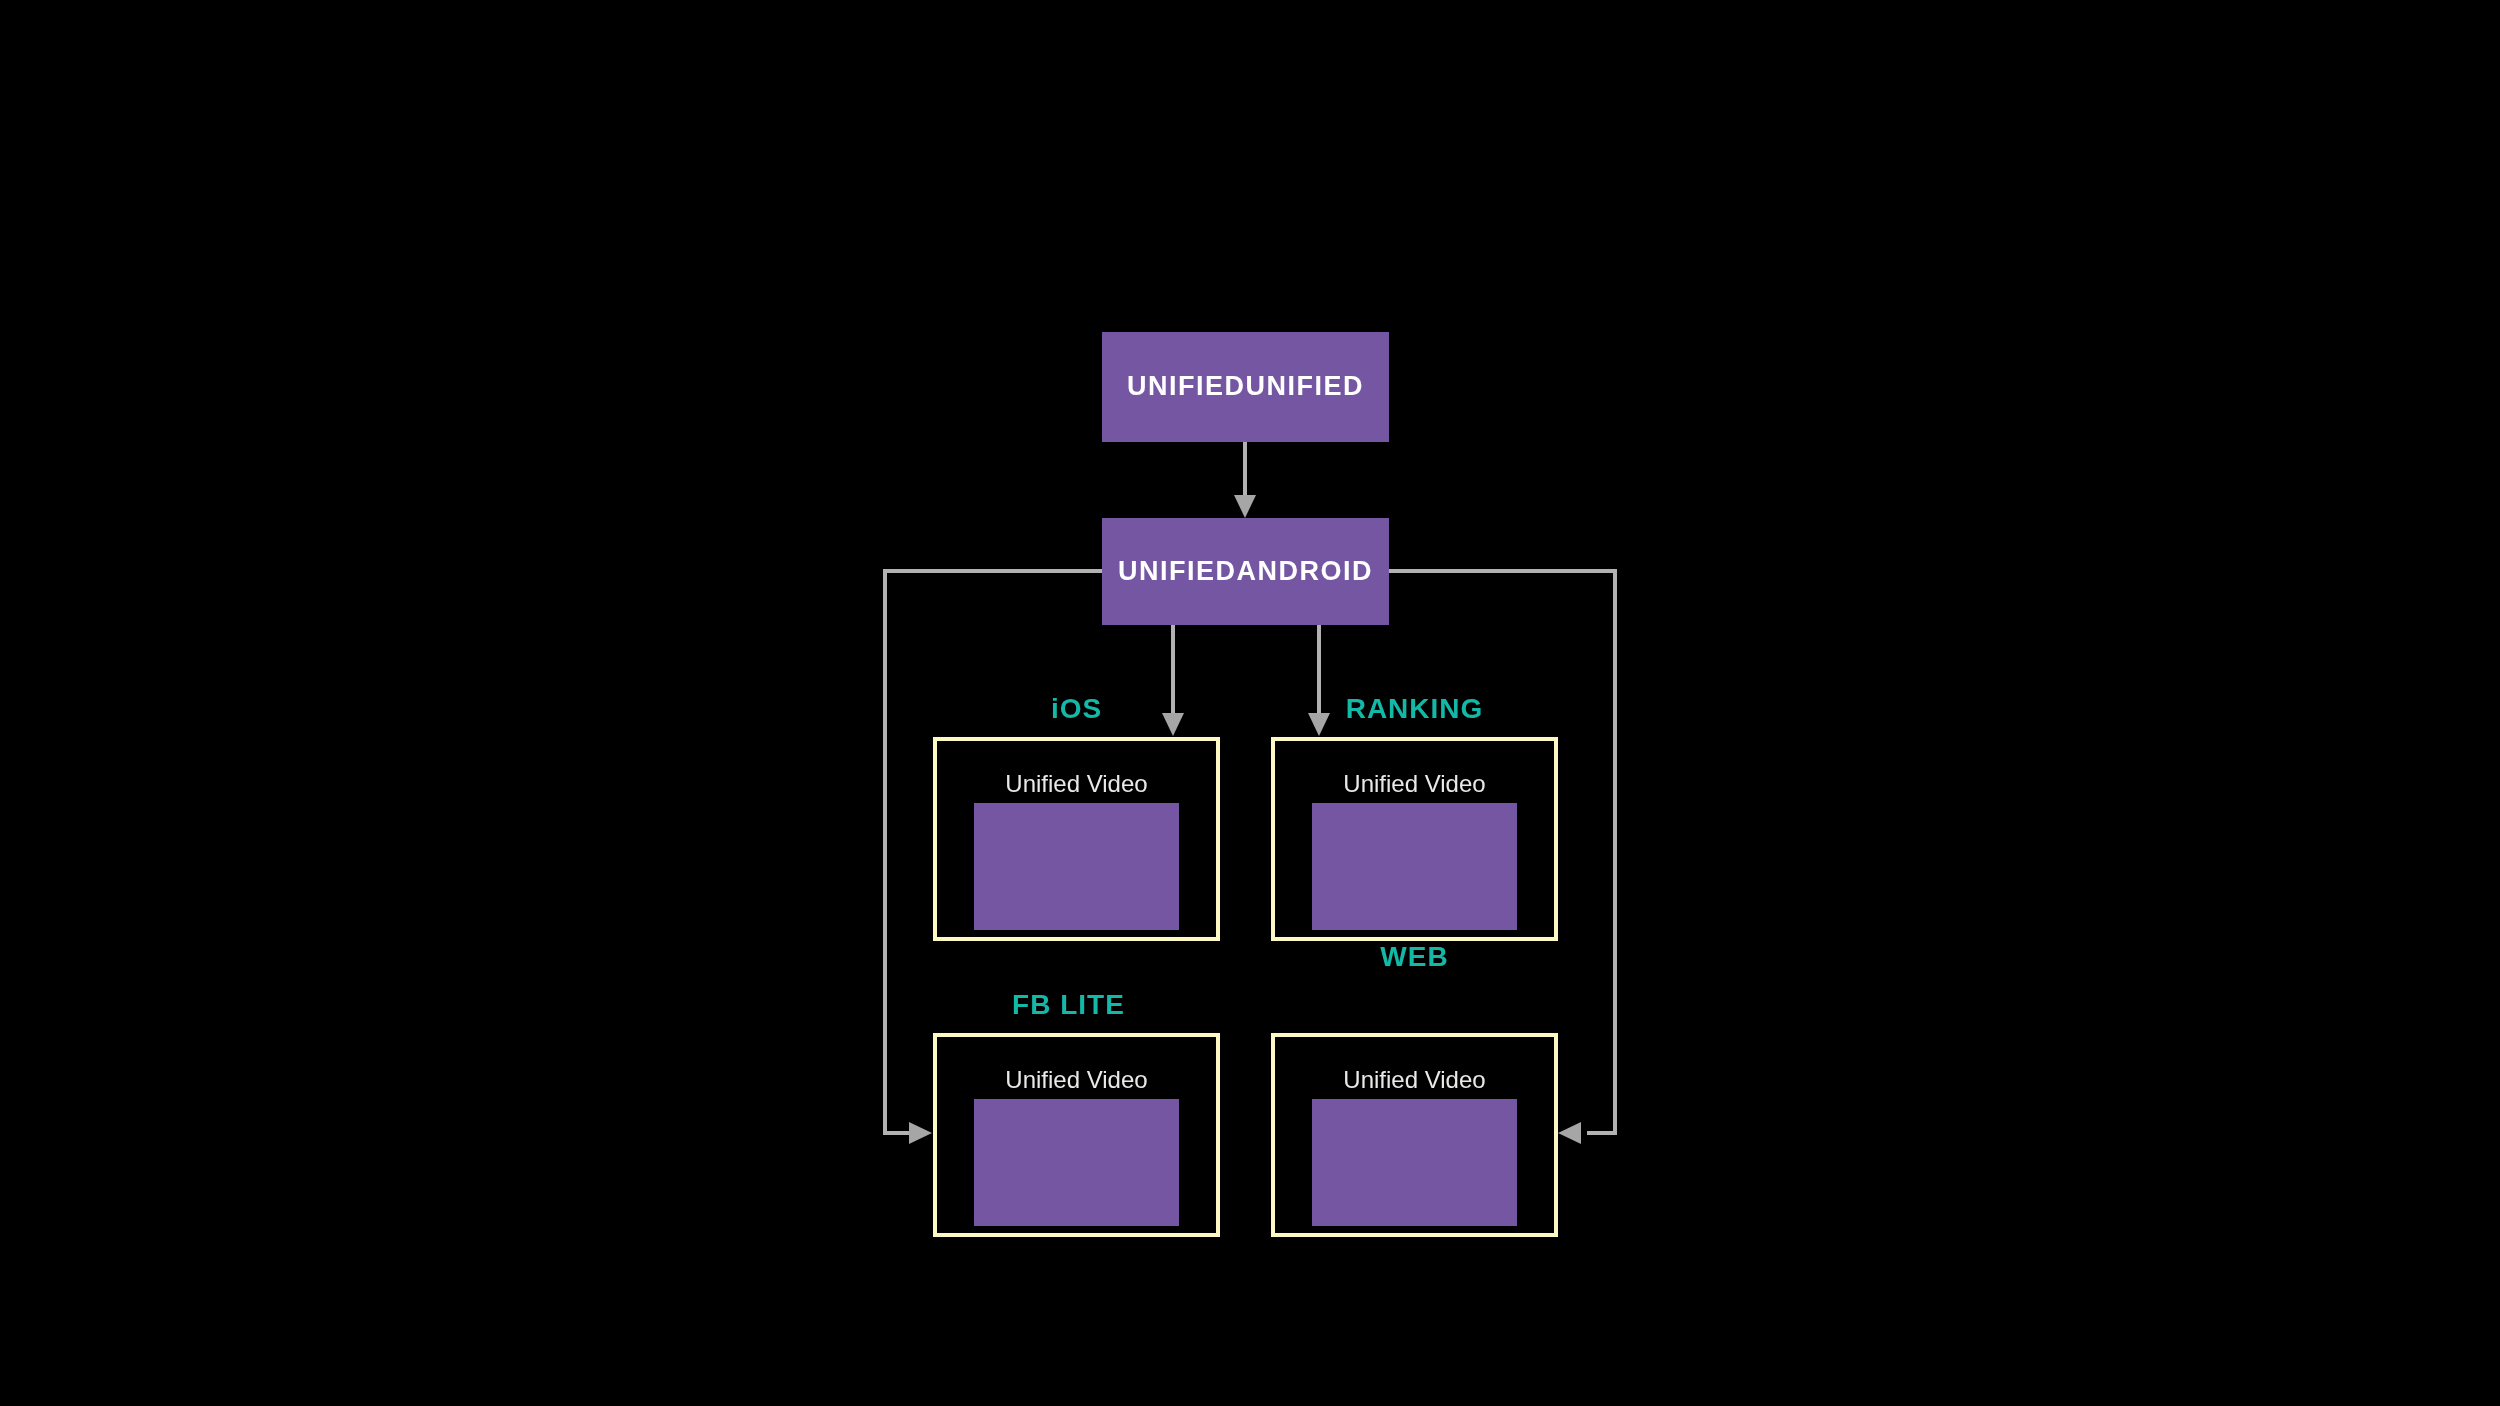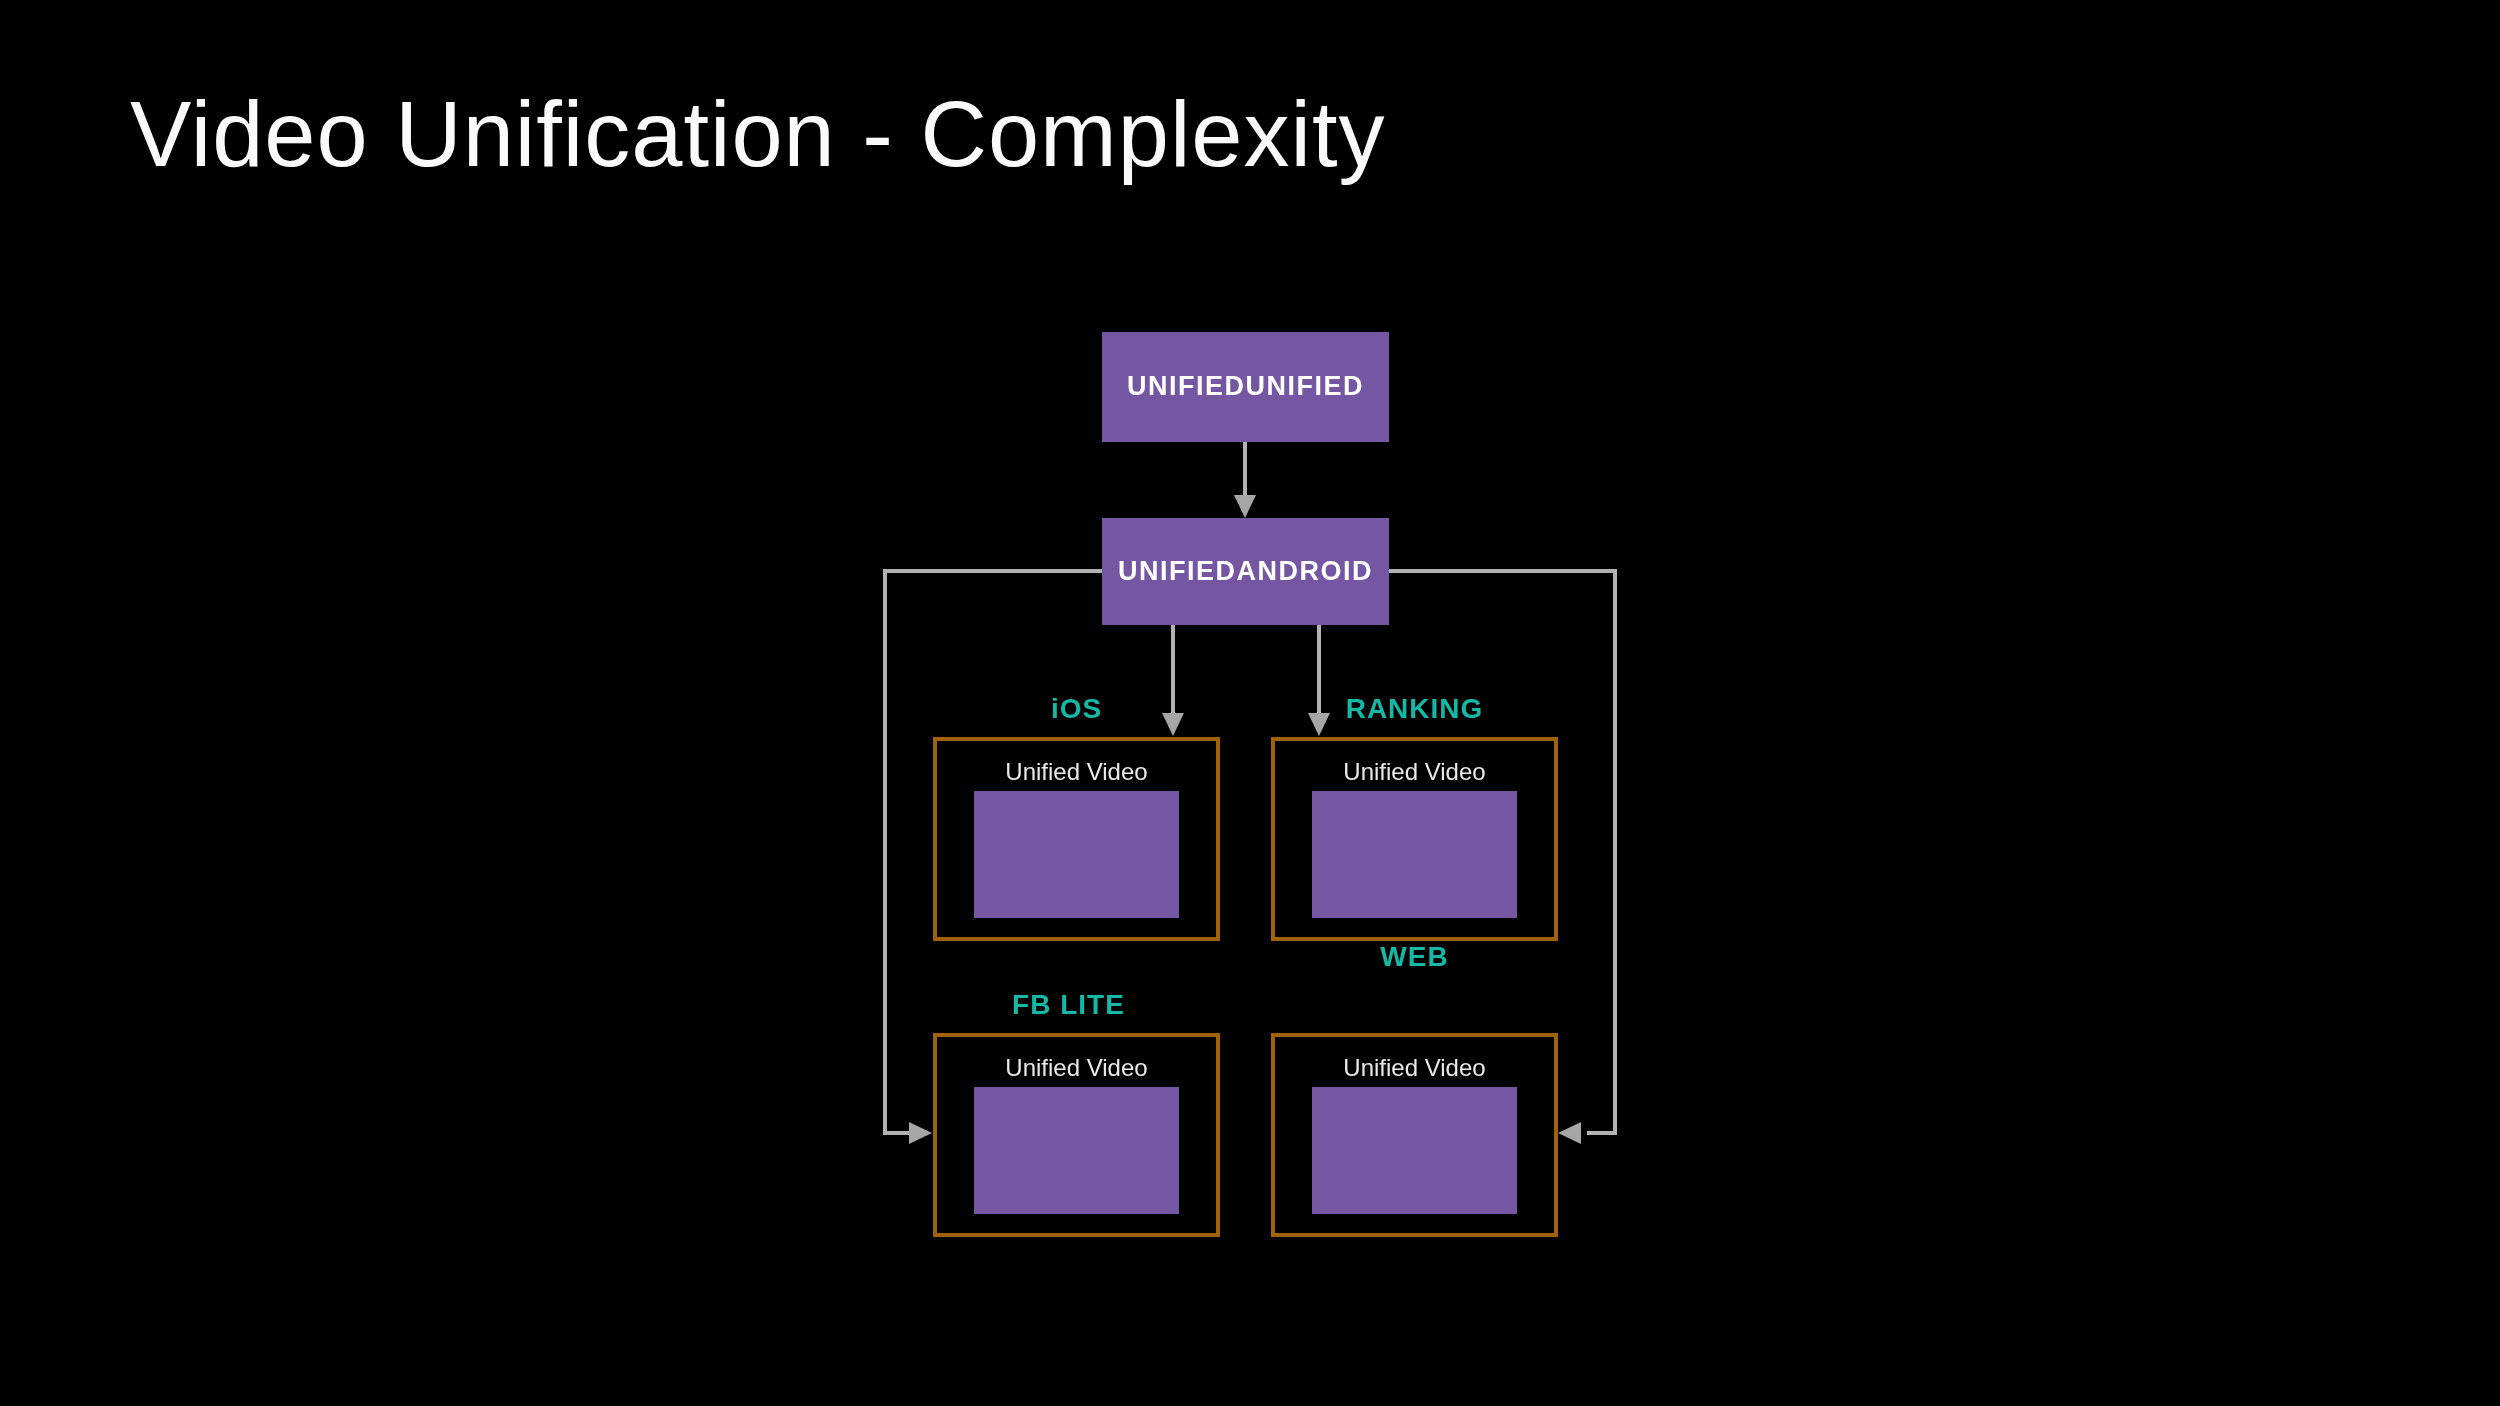--- a/index.html
+++ b/index.html
@@ -67,23 +67,23 @@
     text-align: center;
     color: #14b8a6;
     font-weight: bold;
     font-size: 28px;
     letter-spacing: 1px;
   }
   .platform-box {
     position: absolute;
     width: 287px;
     height: 204px;
-    border: 4px solid #a16207;
+    border: 4px solid #fef9c3;
     background: transparent;
-    padding-top: 16px;
+    padding-top: 28px;
   }
   .unified-video-label {
     display: block;
     text-align: center;
     color: #e9e9e9;
     font-size: 24px;
     font-weight: 400;
     line-height: 30px;
   }
   .video-rect {
@@ -91,21 +91,20 @@
     height: 127px;
     background: #7456a3;
     margin: 4px auto 0 auto;
   }
 </style>
 </head>
 <body>
 
 <div class="slide">
 
-  <div class="slide-title">Video Unification - Complexity</div>
 
   <div class="node node-ranking">
     <span>UNIFIED</span>
     <span>UNIFIED</span>
   </div>
 
   <div class="seg" style="left:1243px; top:442px; width:4px; height:56px;"></div>
   <div class="arrowhead down" style="left:1234px; top:495px;"></div>
 
   <div class="node node-server">

